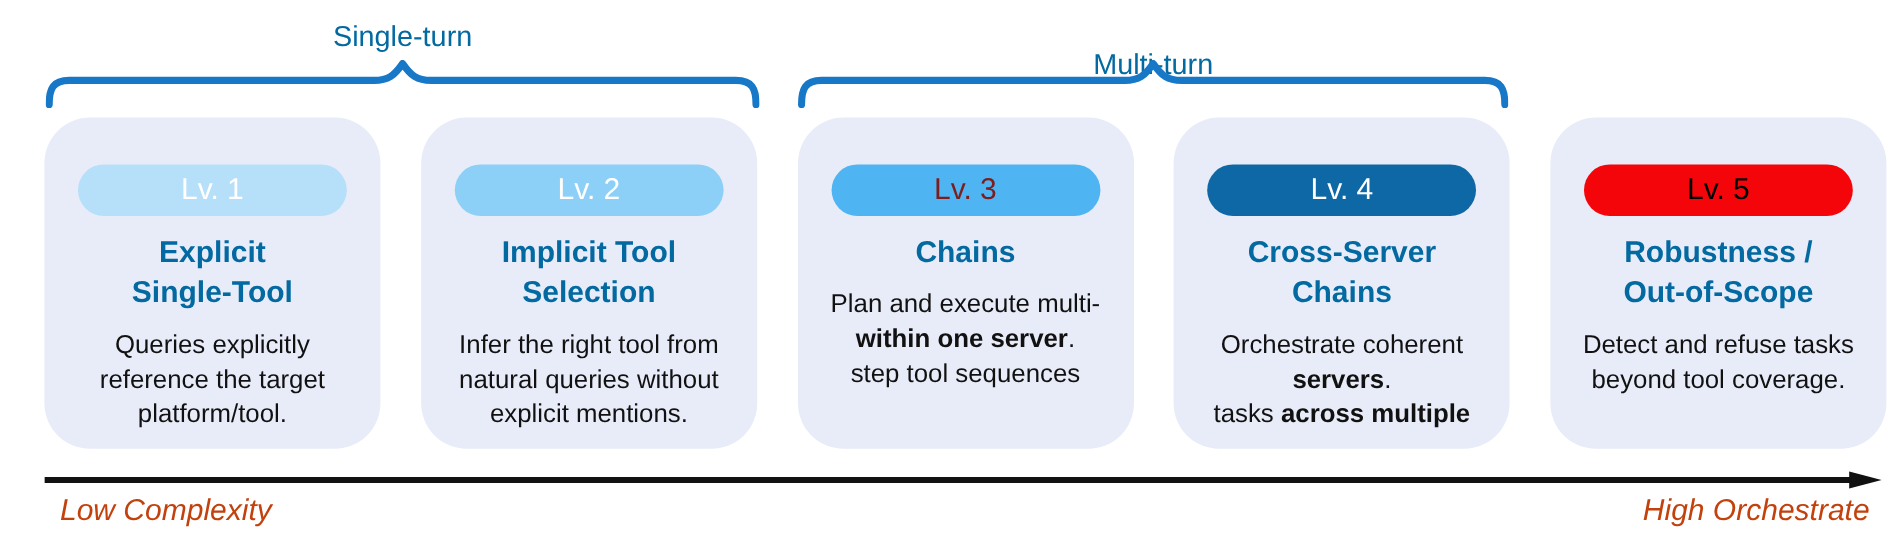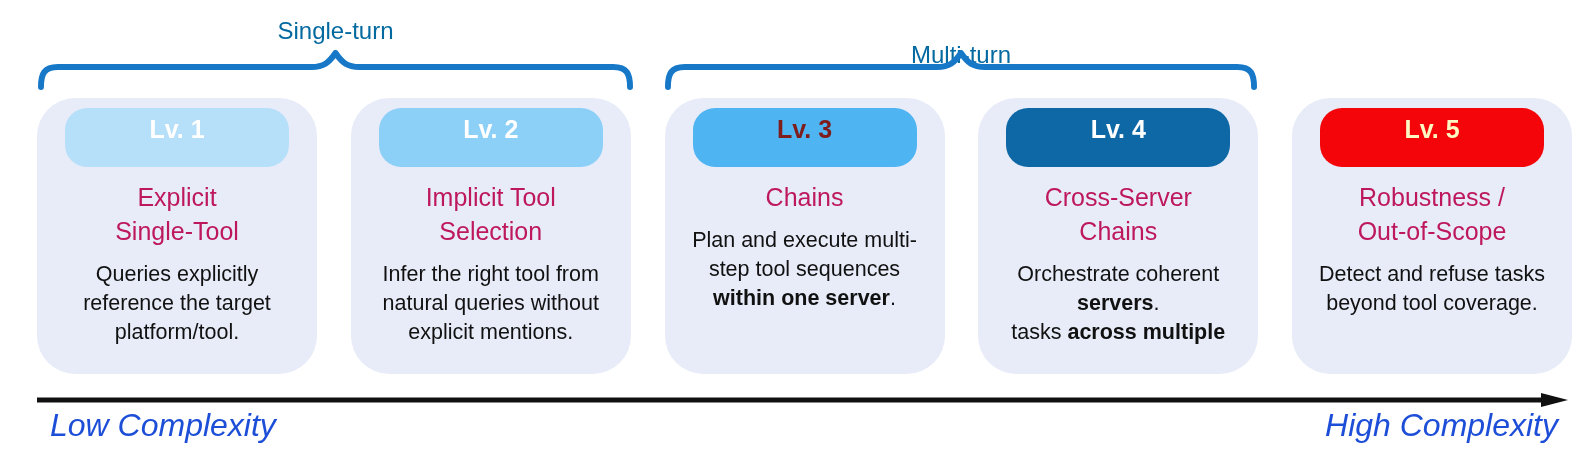--- a/index.html
+++ b/index.html
@@ -18,34 +18,34 @@
   #brace-1{left:665px;width:592px;}
   .cards{
     position:absolute;left:37px;top:98px;width:1535px;height:276px;
     display:flex;justify-content:space-between;
   }
   .card{
     width:280px;height:276px;border-radius:38px;
     box-sizing:border-box;text-align:center;
   }
   .badge{
-    width:224px;height:59px;line-height:43px;border-radius:22px;
-    margin:10px auto 0 auto;font-size:25px;font-weight:bold;
+    width:224px;height:43px;line-height:43px;border-radius:22px;
+    margin:39px auto 0 auto;font-size:25px;font-weight:normal;
   }
   .title{
-    margin-top:13px;font-size:25px;font-weight:normal;line-height:34px;color:#be185d;
+    margin-top:13px;font-size:25px;font-weight:bold;line-height:34px;color:#0369a1;
   }
   .desc{
     margin-top:12px;font-size:21.5px;line-height:29px;color:#111;
   }
   .card:last-child .desc{margin-top:12px;}
   .axis-arrow{position:absolute;left:37px;top:392px;width:1532px;height:16px;}
   .axis-label{
-    position:absolute;top:410px;font-size:32px;line-height:30px;
-    font-style:italic;color:#1d4ed8;
+    position:absolute;top:410px;font-size:25px;line-height:30px;
+    font-style:italic;color:#c2410c;
   }
   .axis-label.low{left:50px;}
   .axis-label.high{right:23px;text-align:right;}
 </style>
 </head>
 <body>
 
 <div class="canvas">
 
   <div class="group-label" id="group-label-0">Single-turn</div>
@@ -87,53 +87,53 @@
         </div>
   </div>
 
   <div class="card" style="background: rgb(232, 236, 248);">
     <div class="badge" style="background: rgb(79, 180, 242); color: #7f1d1d;">Lv. 3</div>
     <div class="title">
           <div>Chains</div>
         </div>
     <div class="desc">
           <div><span>Plan and execute multi-</span></div>
+          <div><b>within one server</b><span>.</span></div>
           <div><span>step tool sequences</span></div>
-          <div><b>within one server</b><span>.</span></div>
         </div>
   </div>
 
   <div class="card" style="background: rgb(232, 236, 248);">
     <div class="badge" style="background: rgb(15, 104, 166); color: rgb(255, 255, 255);">Lv. 4</div>
     <div class="title">
           <div>Cross-Server</div>
           <div>Chains</div>
         </div>
     <div class="desc">
           <div><span>Orchestrate coherent</span></div>
           <div><b>servers</b><span>.</span></div>
           <div><span>tasks </span><b>across multiple</b></div>
         </div>
   </div>
 
   <div class="card" style="background: rgb(232, 236, 248);">
-    <div class="badge" style="background: rgb(244, 5, 10); color: #fef9c3;">Lv. 5</div>
+    <div class="badge" style="background: rgb(244, 5, 10); color: #000000;">Lv. 5</div>
     <div class="title">
           <div>Robustness /</div>
           <div>Out-of-Scope</div>
         </div>
     <div class="desc">
           <div><span>Detect and refuse tasks</span></div>
           <div><span>beyond tool coverage.</span></div>
         </div>
   </div>
 </div>
 
   <svg class="axis-arrow" viewBox="0 0 1532 16" preserveAspectRatio="none">
     <line x1="0" y1="8" x2="1508" y2="8" stroke="#111111" stroke-width="5"></line>
     <polygon points="1504,1 1531,8 1504,15" fill="#111111"></polygon>
   </svg>
 
   <div class="axis-label low">Low Complexity</div>
 
-  <div class="axis-label high">High Complexity</div>
+  <div class="axis-label high">High Orchestrate</div>
 
 </div>
 
 </body></html>

